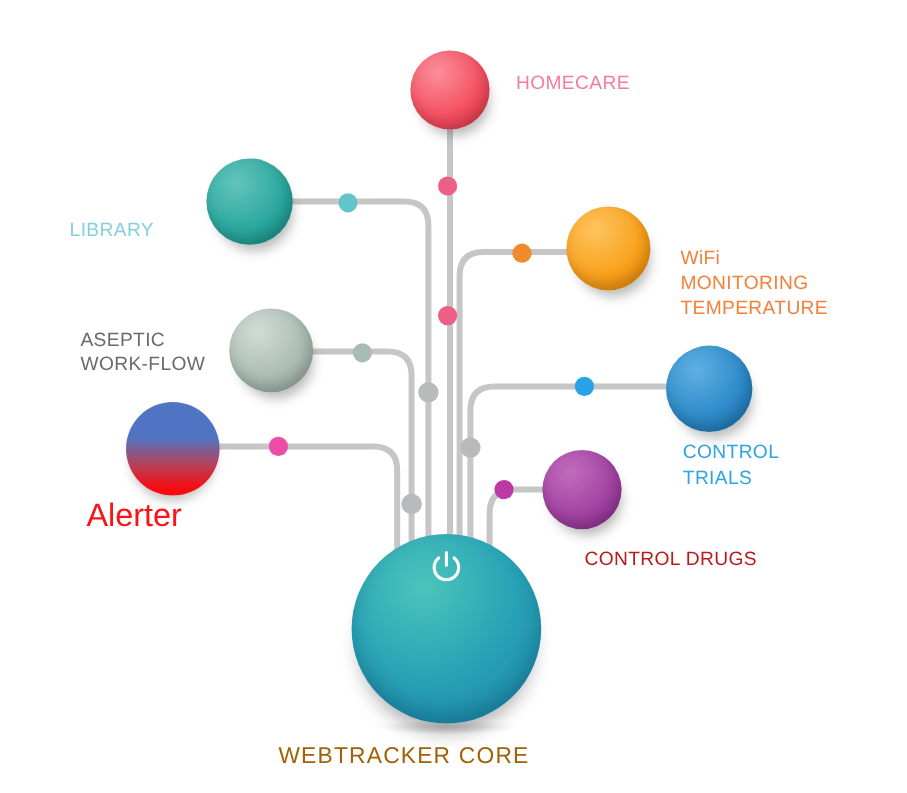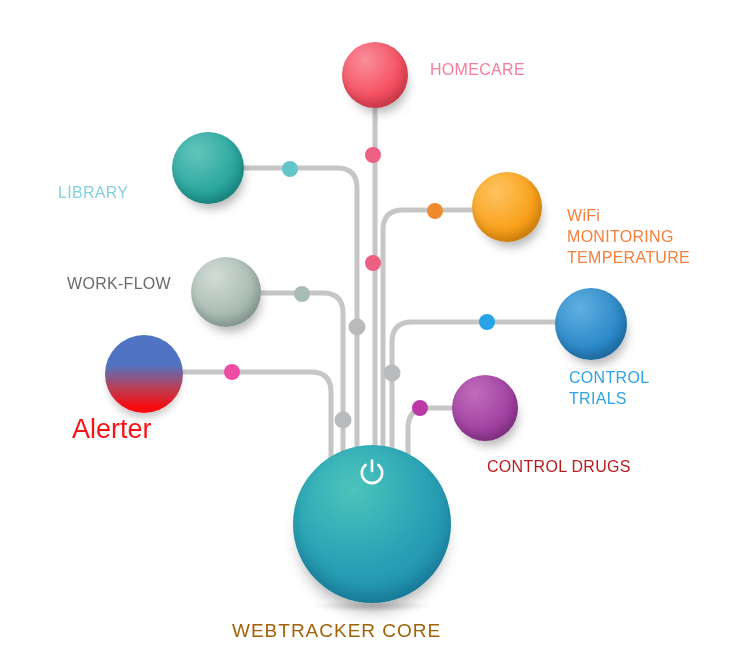--- a/index.html
+++ b/index.html
@@ -99,20 +99,21 @@
     <div class="label label-wifi">
       <span>WiFi</span>
       <span>MONITORING</span>
       <span>TEMPERATURE</span>
     </div>
   </div>
 
   <div>
     <div class="sphere sphere-aseptic"></div>
     <div class="label label-aseptic">
+      <span>ASEPTIC</span>
       <span>WORK-FLOW</span>
     </div>
   </div>
 
   <div>
     <div class="sphere sphere-alerter"></div>
     <div class="label label-alerter">
       <span>Alerter</span>
     </div>
   </div>

